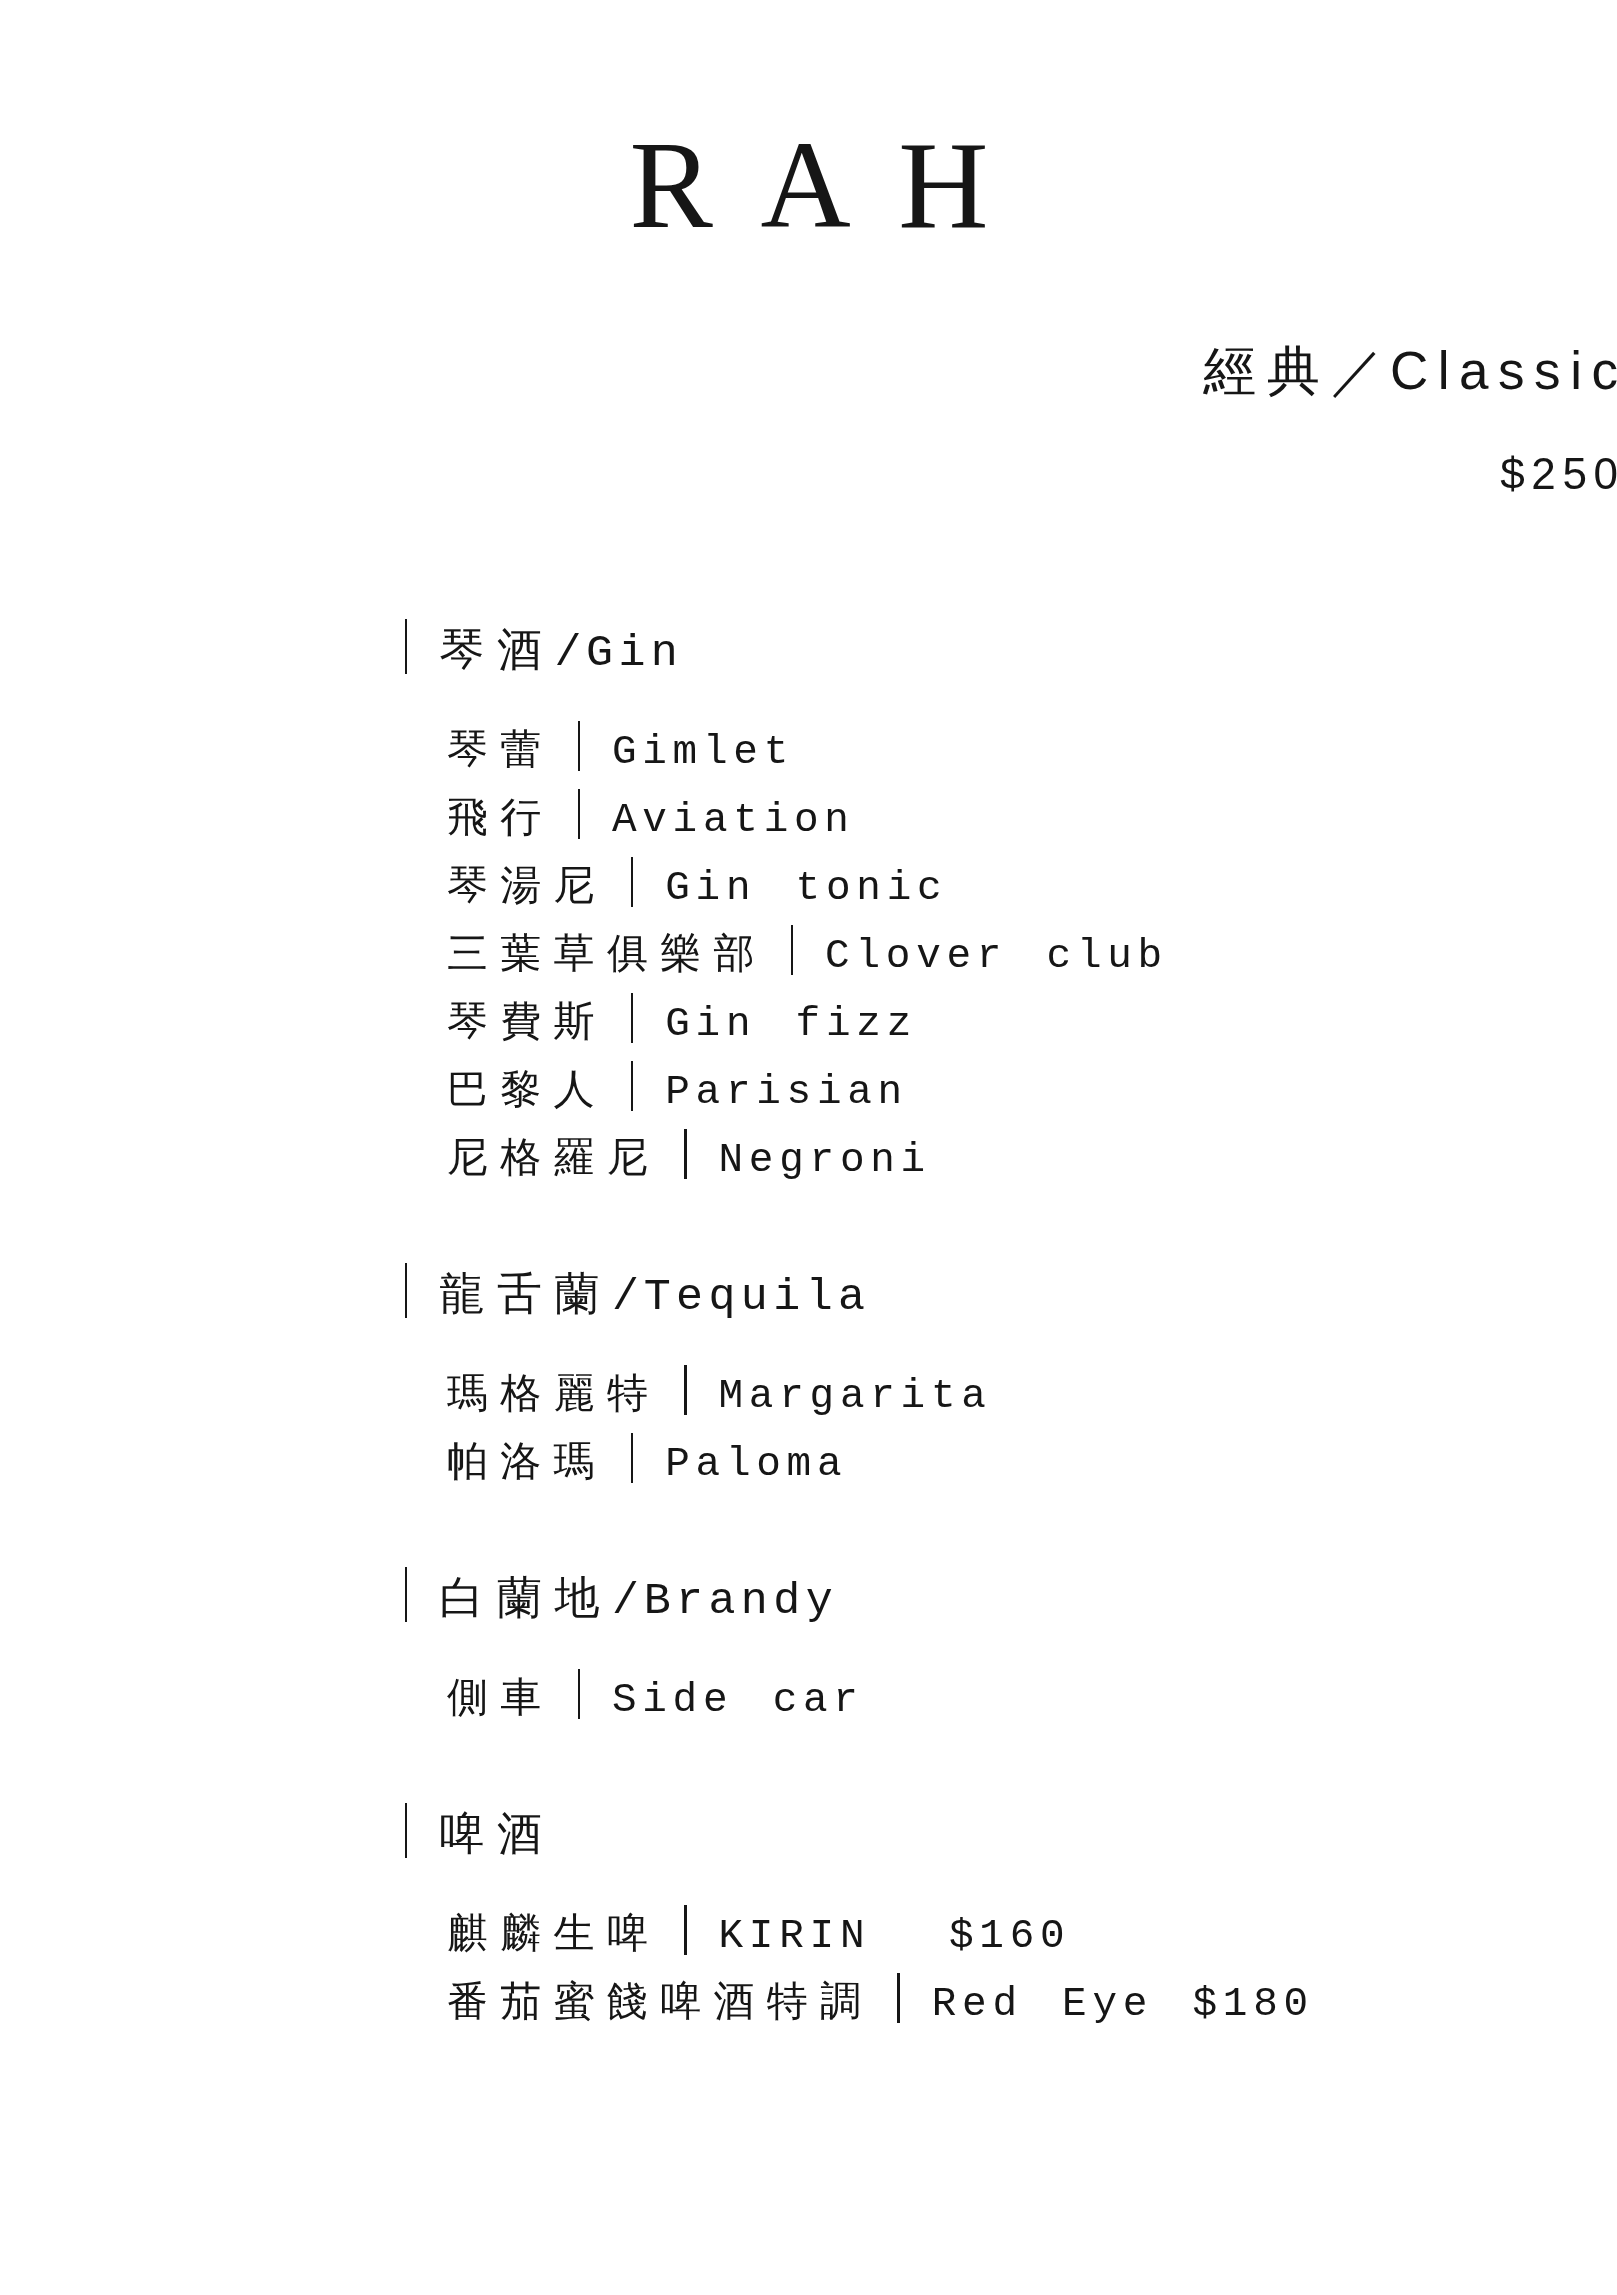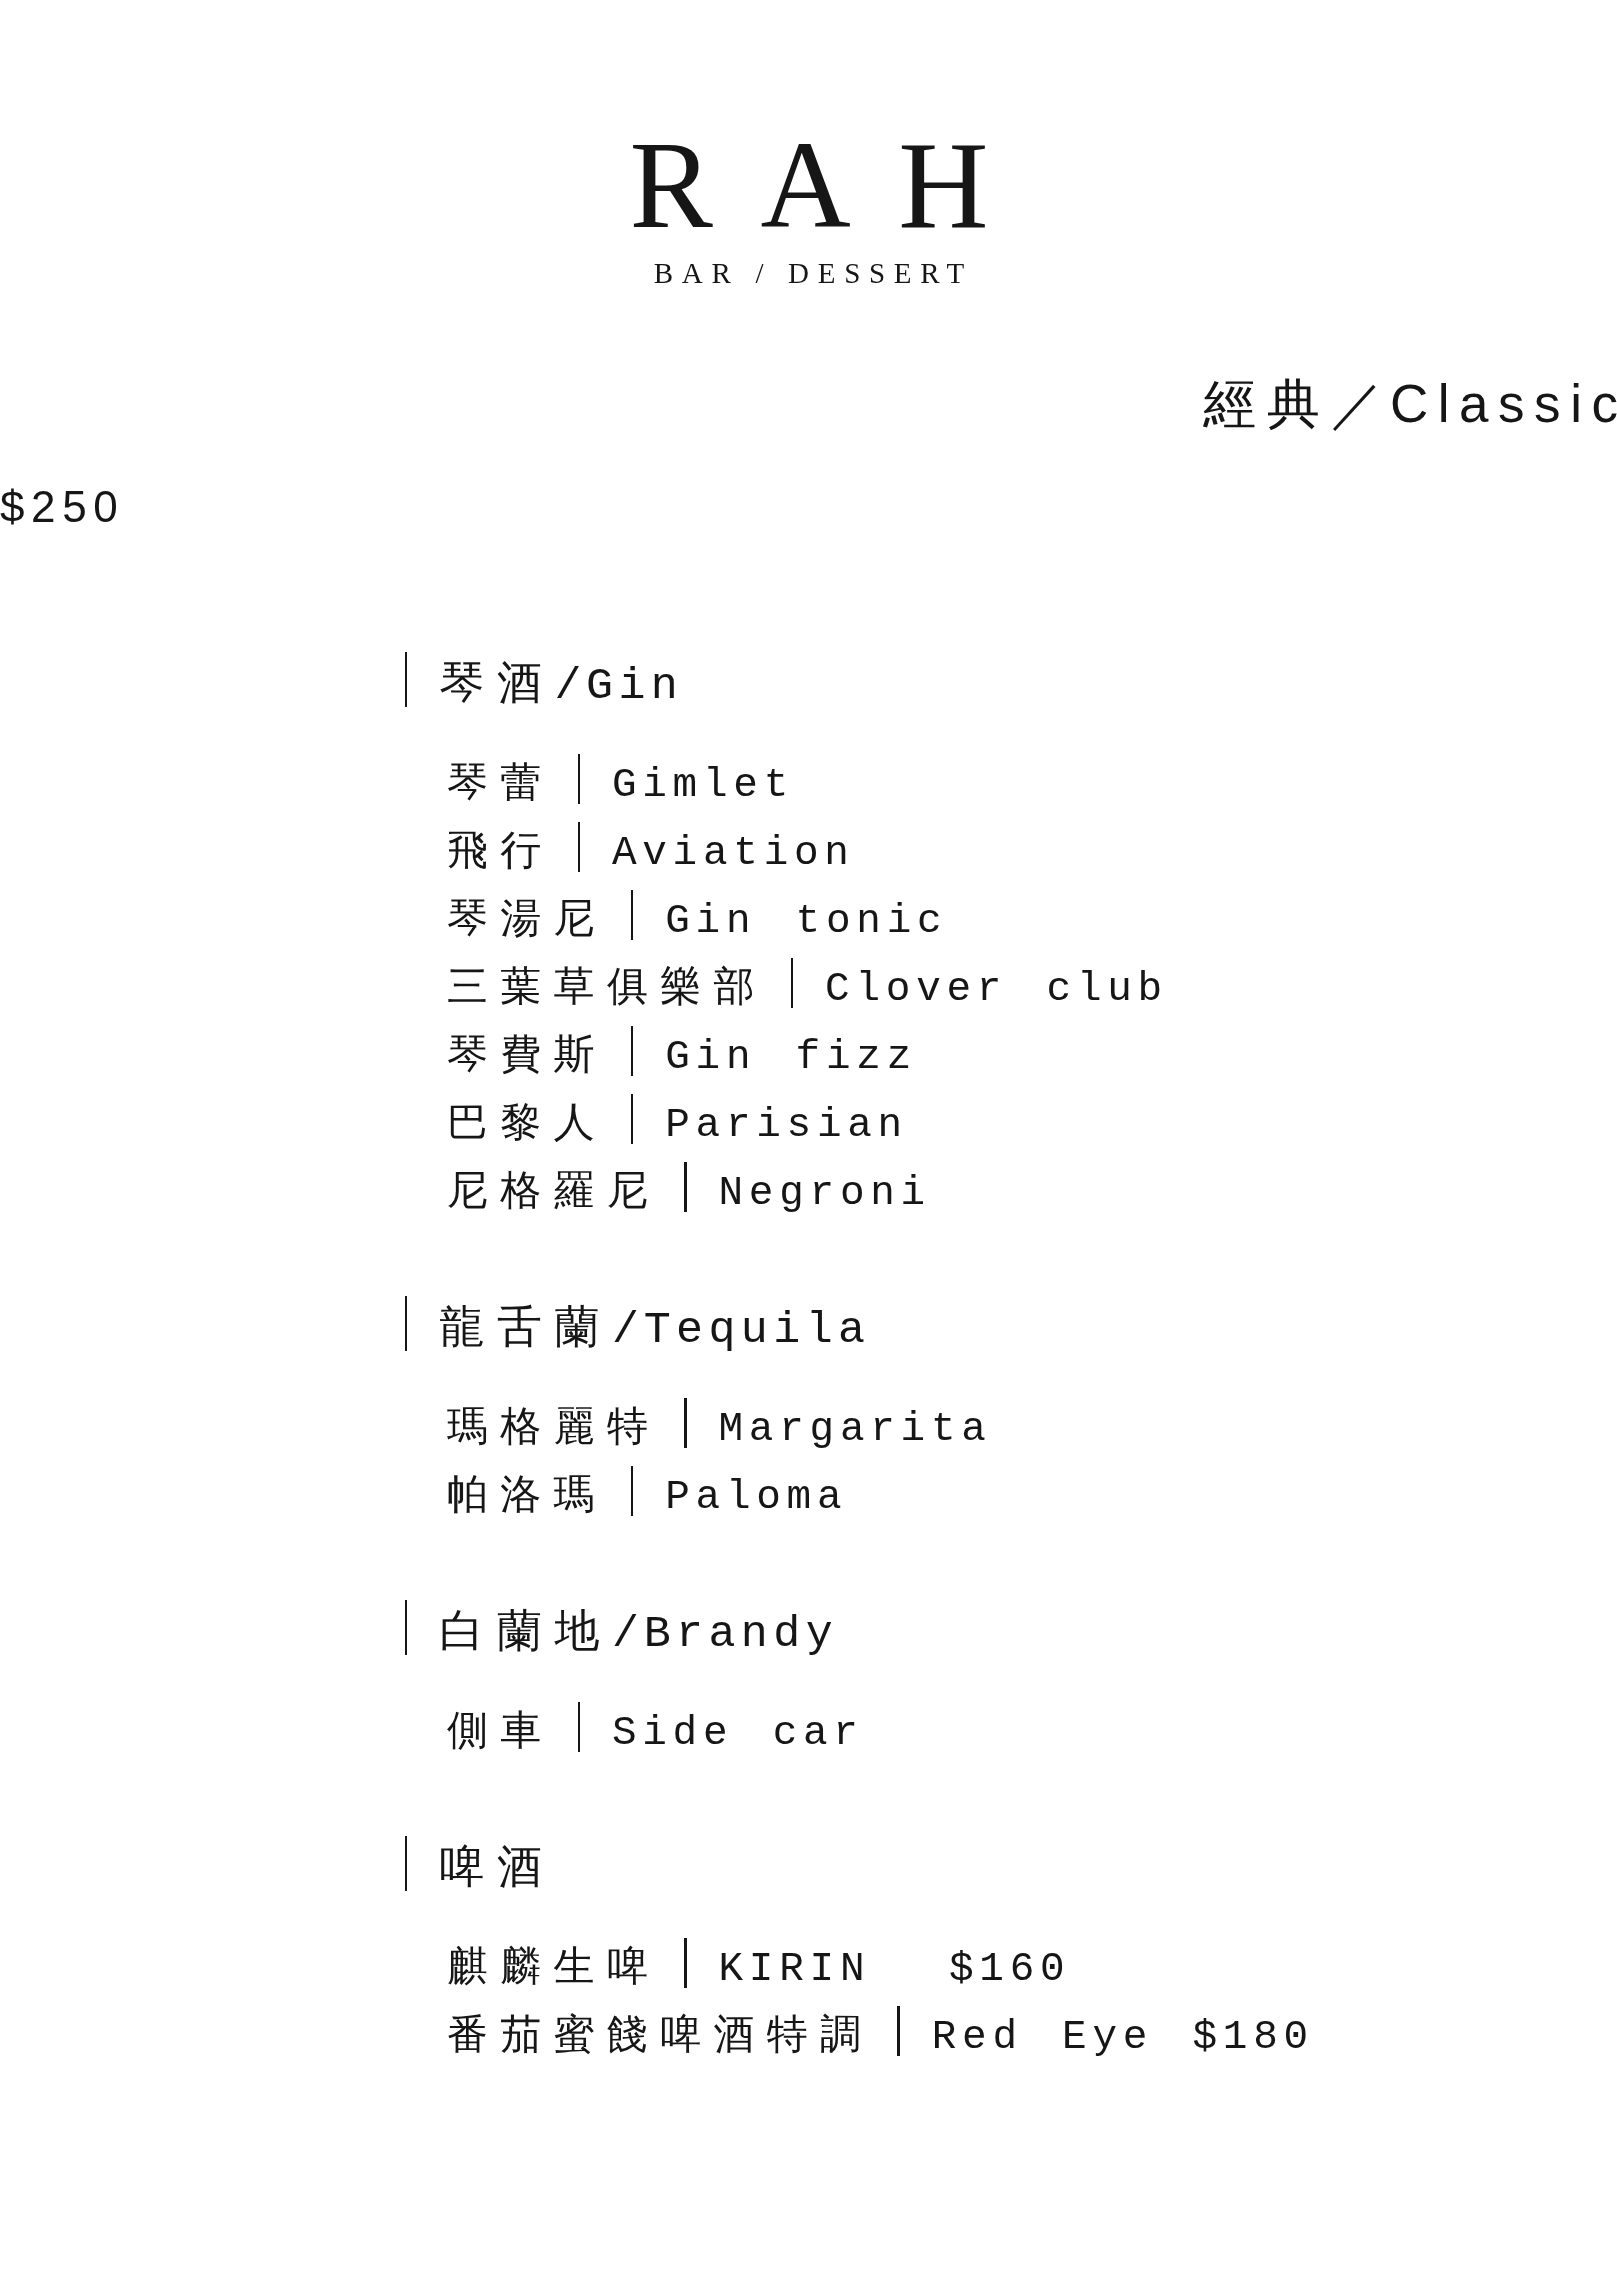--- a/index.html
+++ b/index.html
@@ -46,21 +46,21 @@
     text-align: right;
     font-weight: 300;
     font-size: 53px;
     line-height: 56px;
   }
   .menu-title .zh { letter-spacing: 0.20em; }
   .menu-title .dv { letter-spacing: 0.12em; }
   .menu-title .en { letter-spacing: 0.18em; margin-right: -0.18em; white-space: pre; }
   .menu-price {
     margin-top: 53px;
-    text-align: left;
+    text-align: right;
     font-weight: 300;
     font-size: 44px;
     line-height: 44px;
     letter-spacing: 0.15em;
   }
   .menu-price .t { margin-right: -0.15em; }
 
   
   .menu {
     margin-top: 123px;
@@ -103,21 +103,20 @@
   .vbar.hdr { margin-right: 32px; }
   .item .vbar { margin: 0 32px 0 24px; }
 </style>
 </head>
 <body>
 
 <div class="page">
 
   <header class="logo">
     <div class="logo-name"><span class="t">RAH</span></div>
-    <div class="logo-tagline"><span class="t">BAR / DESSERT</span></div>
   </header>
 
   <h1 class="menu-title"><span class="zh">經典</span><span class="dv">／</span><span class="en">Classic</span></h1>
 
   <div class="menu-price"><span class="t">$250</span></div>
 
   <main class="menu">
 
     <section class="section">
       <h2 class="section-header"><span class="vbar hdr"></span><span class="zh">琴酒</span><span class="dv">/</span><span class="en">Gin</span></h2>

